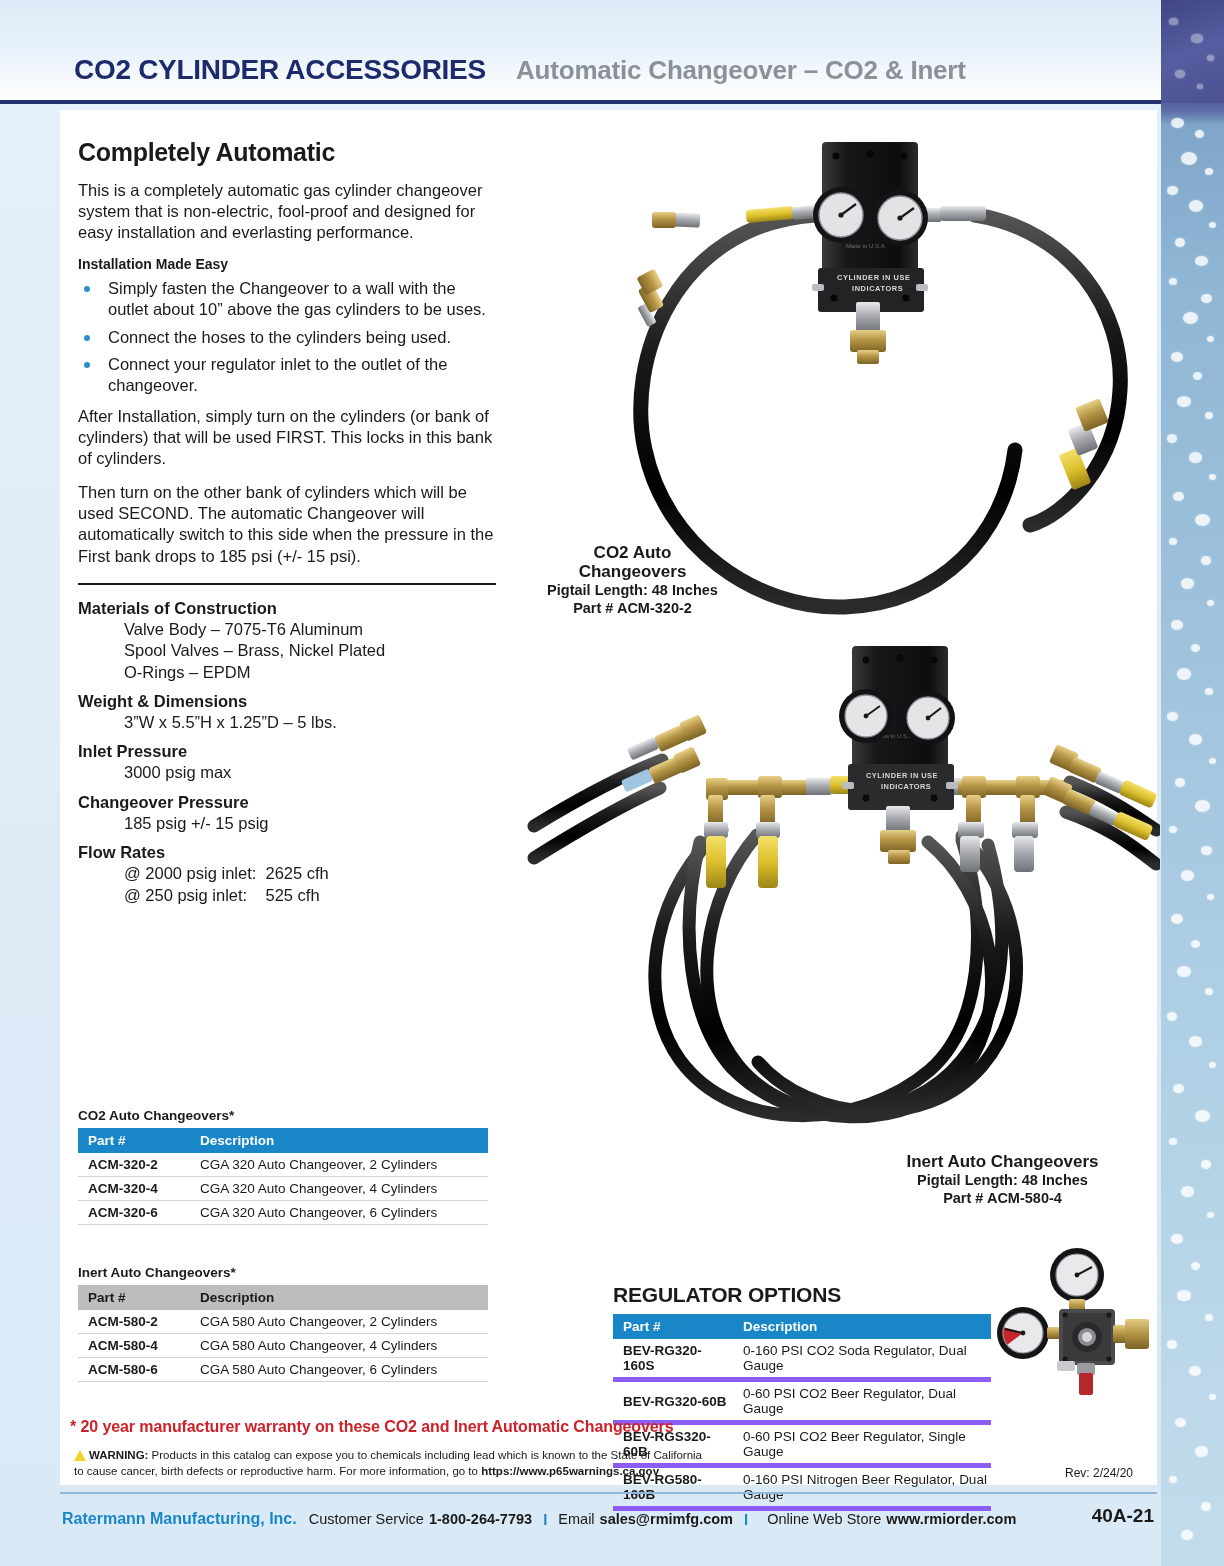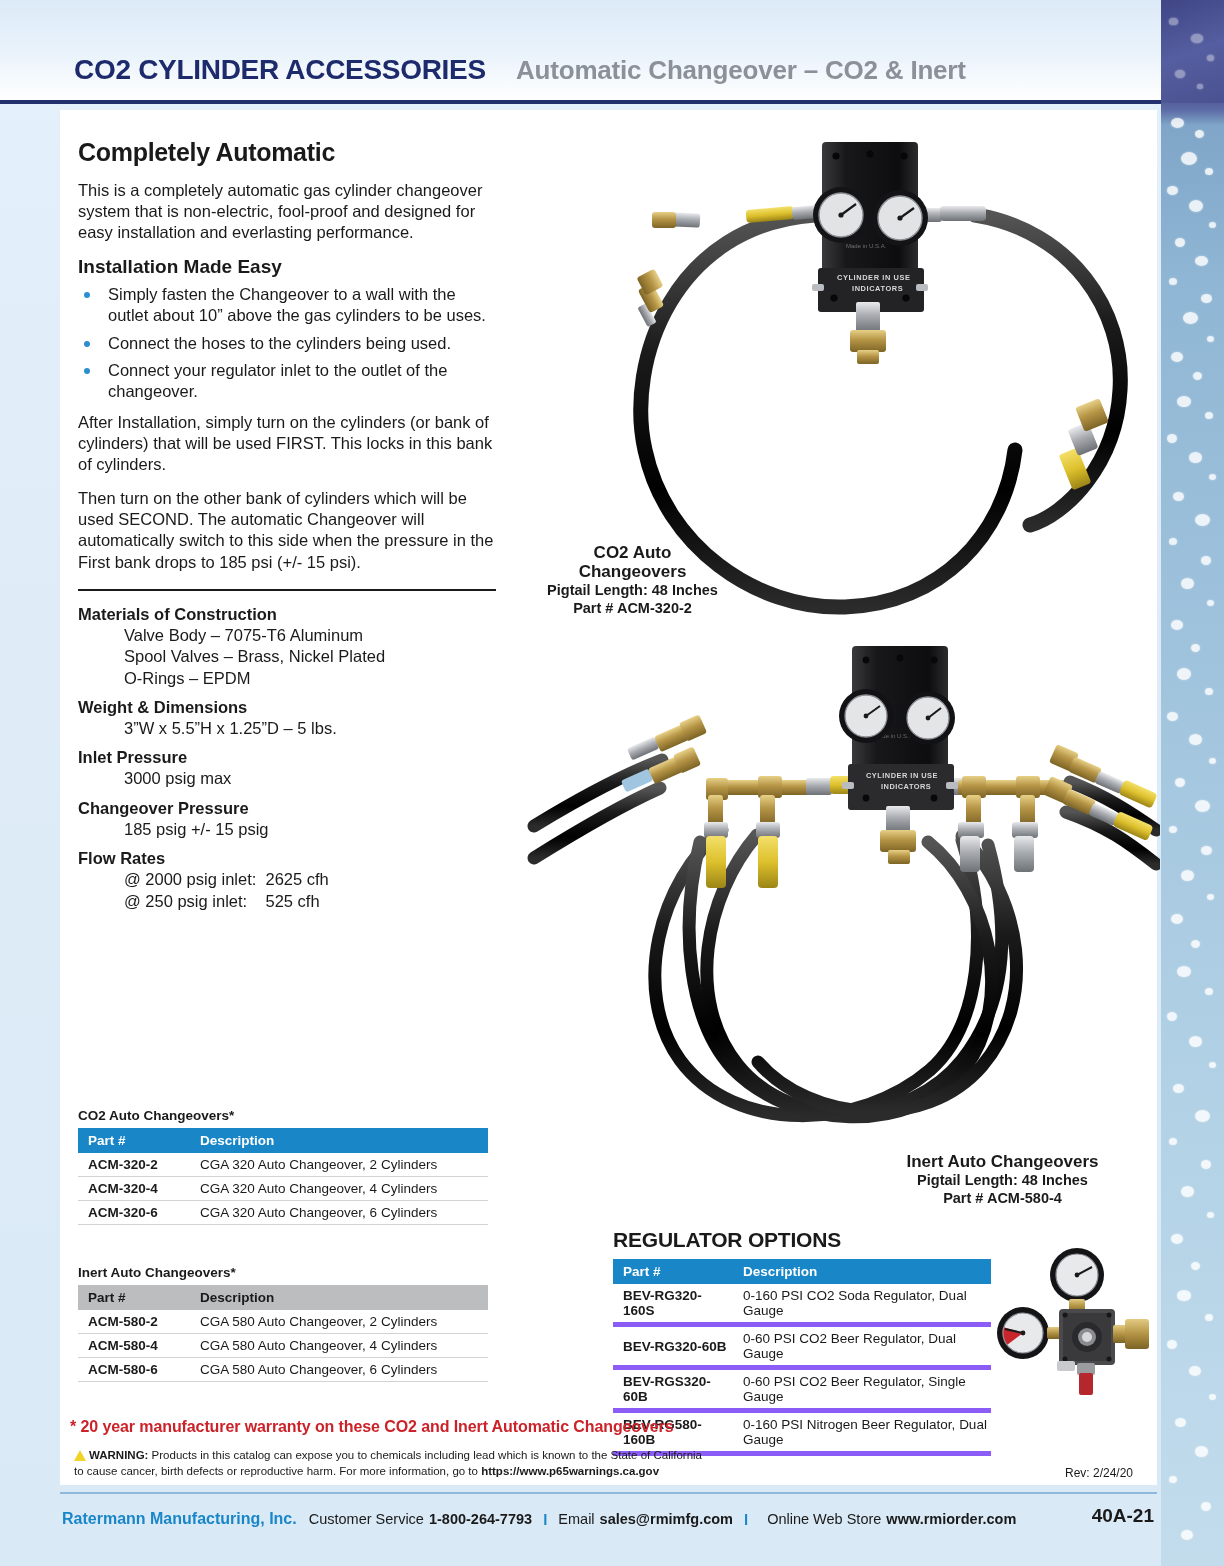--- a/index.html
+++ b/index.html
@@ -87,21 +87,21 @@
   }
   h1.section-title {
     font-size: 25px; font-weight: bold; color: #1a1a1a;
     letter-spacing: -0.3px; margin-bottom: 13px;
   }
   p.body {
     font-size: 16.5px; color: #1a1a1a; line-height: 1.28;
     margin-bottom: 13px;
   }
   h3.sub {
-    font-size: 19px; font-weight: bold; color: #1a1a1a;
+    font-size: 14px; font-weight: bold; color: #1a1a1a;
     margin-bottom: 6px;
   }
   ul.bullets { list-style: none; margin-bottom: 10px; }
   ul.bullets li {
     position: relative; padding-left: 30px;
     font-size: 16.5px; color: #1a1a1a; line-height: 1.28;
     margin-bottom: 6px;
   }
   ul.bullets li::before {
     content: "";
@@ -146,21 +146,21 @@
     border-bottom: 1px solid #d2d3d5;
     color: #1a1a1a;
     font-size: 13.5px;
   }
   table.parts tbody td.pn { font-weight: bold; width: 112px; }
 
   .tbl-co2 { position: absolute; left: 78px; top: 1108px; }
   .tbl-inert { position: absolute; left: 78px; top: 1265px; }
 
   
-  .reg-block { position: absolute; left: 613px; top: 1228px; }
+  .reg-block { position: absolute; left: 613px; top: 1283px; }
   .reg-title {
     font-size: 21px; font-weight: bold; color: #1a1a1a;
     letter-spacing: -0.2px; margin-bottom: 7px;
   }
   table.reg { border-collapse: collapse; width: 378px; font-size: 13px; }
   table.reg thead th {
     text-align: left; background: #1986c8; color: #fff;
     font-size: 13.5px; font-weight: bold; padding: 5px 0 5px 10px;
   }
   table.reg tbody td {

